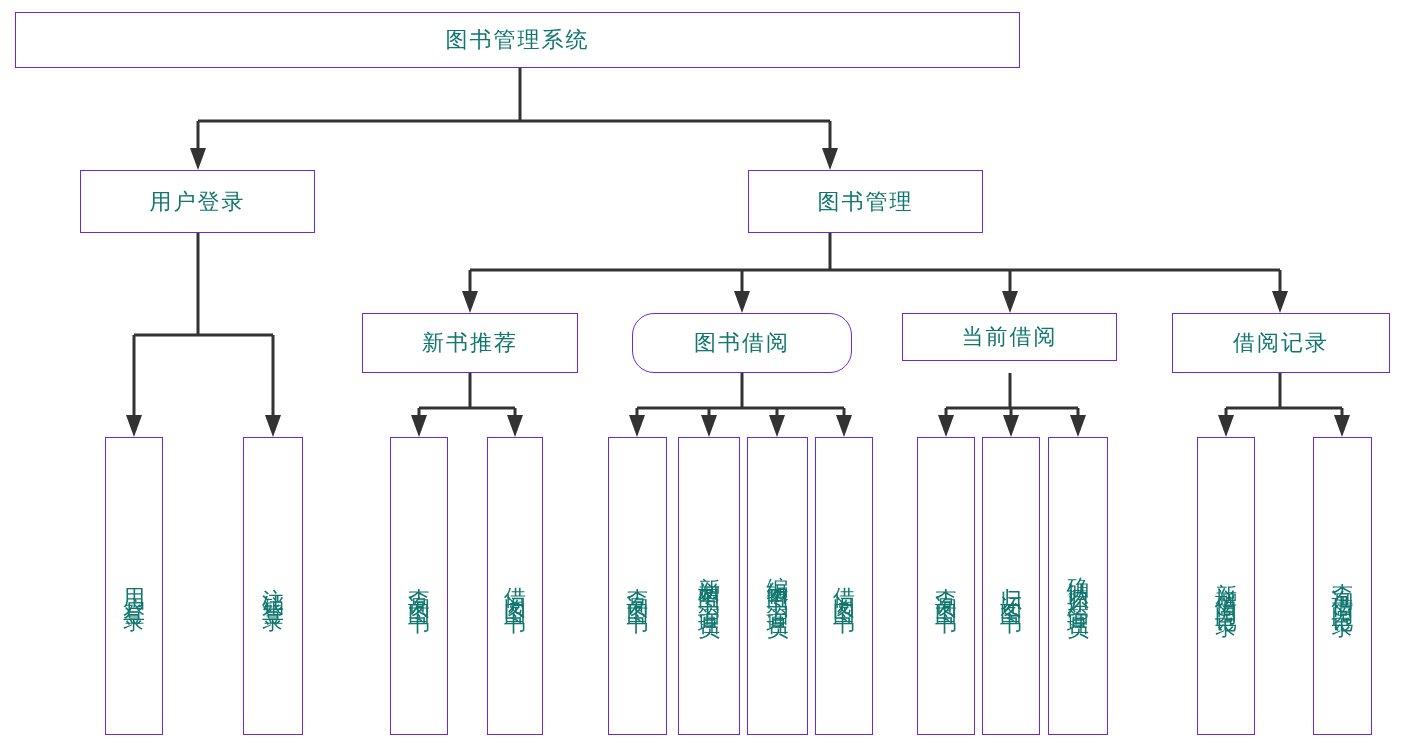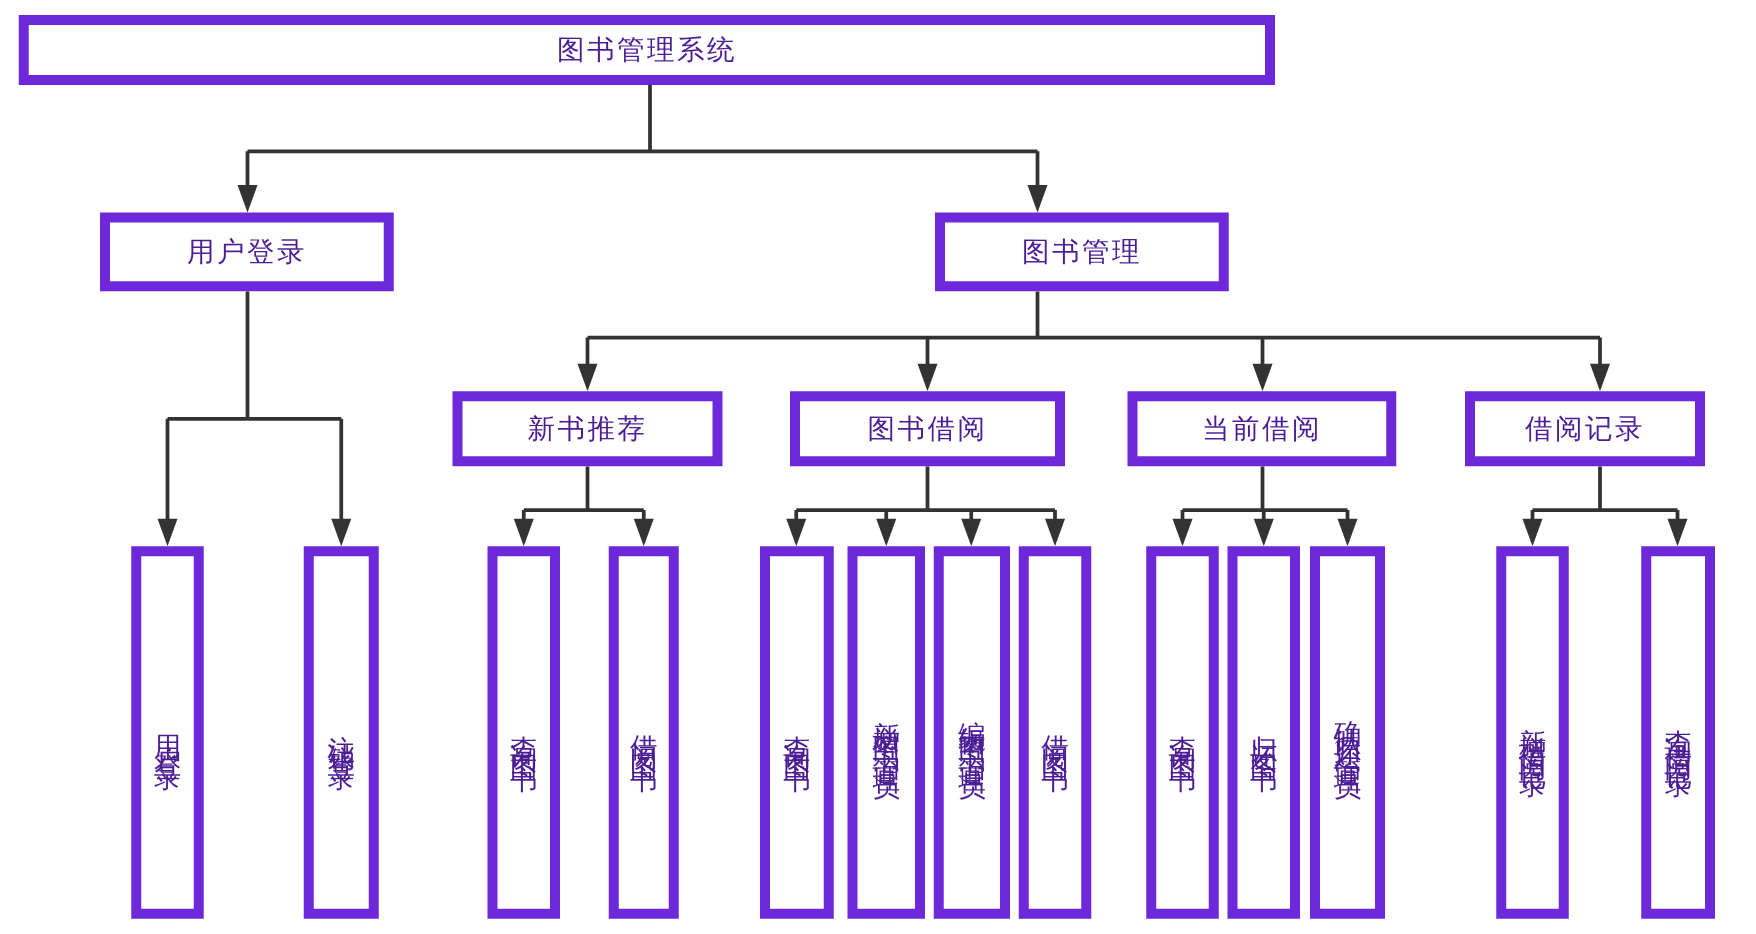--- a/index.html
+++ b/index.html
@@ -8,23 +8,23 @@
     width:1405px;height:747px;
     background:#ffffff;
     font-family:"Liberation Sans",sans-serif;
     overflow:hidden;
   }
   #connectors{position:absolute;left:0;top:0;z-index:1;}
   .box{
     position:absolute;
     box-sizing:border-box;
     background:#ffffff;
-    border:8px solid #6d28d9;
+    border:1px solid #6d28d9;
     display:flex;align-items:center;justify-content:center;
-    color:#4c1d95;
+    color:#0f766e;
     z-index:2;
     text-align:center;
   }
   .hnode{
     font-size:22px;
     letter-spacing:2px;
     white-space:nowrap;
   }
   .leaf{
     writing-mode:vertical-rl;
@@ -117,23 +117,23 @@
       <polygon points="1334,415 1350,415 1342,437"></polygon>
     </g>
   </svg>
 
   <div class="box hnode" style="left:15px;top:12px;width:1005px;height:56px;">图书管理系统</div>
 
   <div class="box hnode" style="left:80px;top:170px;width:235px;height:63px;">用户登录</div>
   <div class="box hnode" style="left:748px;top:170px;width:235px;height:63px;">图书管理</div>
 
   <div class="box hnode" style="left:362px;top:313px;width:216px;height:60px;">新书推荐</div>
-  <div class="box hnode" style="left:632px;top:313px;width:220px;height:60px;">图书借阅</div>
-  <div class="box hnode" style="left:902px;top:313px;width:215px;height:60px;">当前借阅</div>
-  <div class="box hnode" style="left:1172px;top:313px;width:192px;height:60px;">借阅记录</div>
+  <div class="box hnode" style="left:632px;top:313px;width:220px;height:60px;border-radius:22px;">图书借阅</div>
+  <div class="box hnode" style="left:902px;top:313px;width:215px;height:48px;">当前借阅</div>
+  <div class="box hnode" style="left:1172px;top:313px;width:218px;height:60px;">借阅记录</div>
 
   <div class="box leaf" style="left:105px;top:437px;width:58px;height:298px;">用户登录</div>
   <div class="box leaf" style="left:243px;top:437px;width:60px;height:298px;">注销登录</div>
 
   <div class="box leaf" style="left:390px;top:437px;width:58px;height:298px;">查询图书</div>
   <div class="box leaf" style="left:487px;top:437px;width:56px;height:298px;">借阅图书</div>
 
   <div class="box leaf" style="left:608px;top:437px;width:59px;height:298px;">查询图书</div>
   <div class="box leaf" style="left:678px;top:437px;width:62px;height:298px;letter-spacing:6px;">新增图书（管理员）</div>
   <div class="box leaf" style="left:747px;top:437px;width:61px;height:298px;letter-spacing:6px;">编辑图书（管理员）</div>

